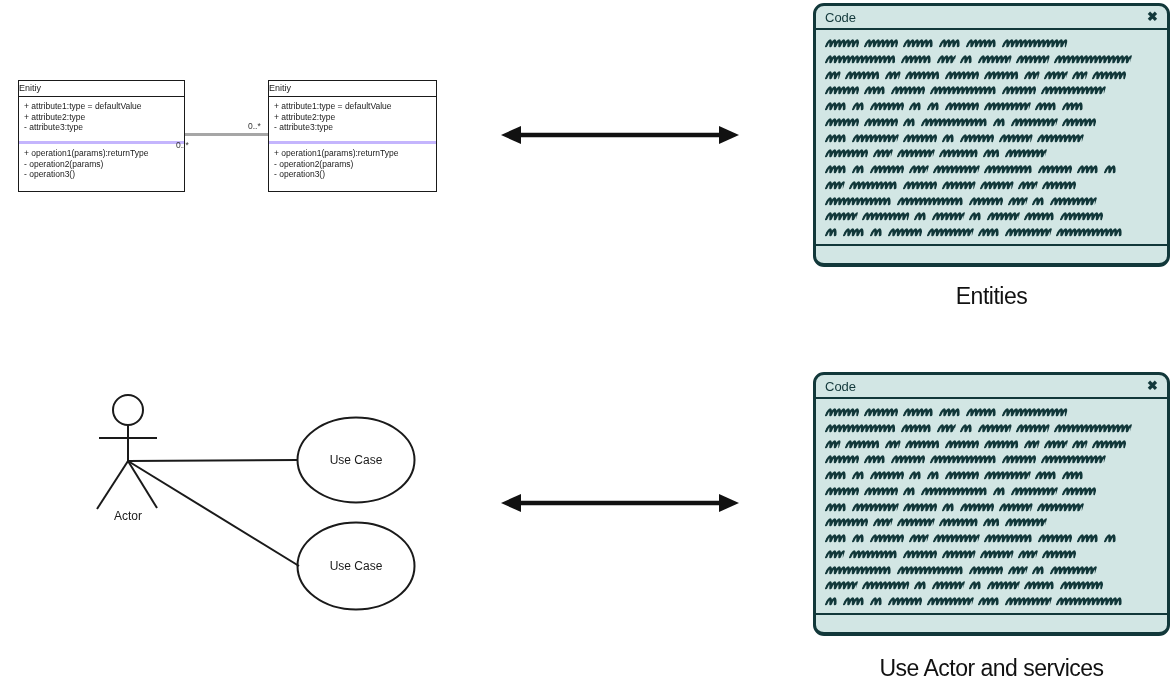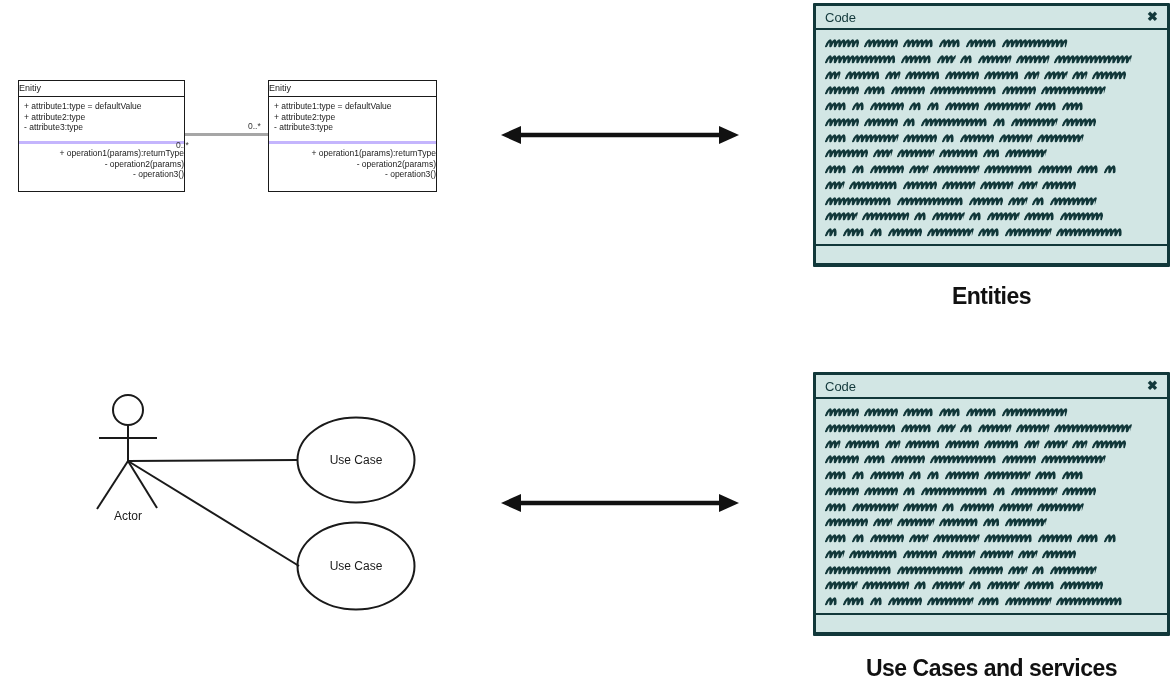--- a/index.html
+++ b/index.html
@@ -21,36 +21,36 @@
     line-height:10.5px;
   }
   .uml-class .cls-title{
     height:15px;line-height:15px;text-align:left;
     border-bottom:1px solid #1a1a1a;font-size:9px;
   }
   .uml-class .cls-attrs{
     height:47px;box-sizing:border-box;padding:4px 0 0 5px;
     border-bottom:3px solid #c4b5fd;
   }
-  .uml-class .cls-ops{padding:4px 0 0 5px;text-align:right;}
+  .uml-class .cls-ops{padding:4px 0 0 5px;}
 
   .assoc-line{
     position:absolute;left:185px;top:133px;width:83px;height:3px;
     background:#a6a6a6;
   }
   .mult-label{
     position:absolute;font-size:8.5px;color:#333;line-height:9px;
   }
 
   
   .code-window{
     position:absolute;width:357px;height:264px;
     background:#d2e6e4;
     border:3px solid #12383a;border-bottom-width:4px;
-    border-radius:1px;
+    border-radius:11px;
     box-sizing:border-box;
     display:flex;flex-direction:column;
   }
   .titlebar{
     height:22px;flex:0 0 22px;
     border-bottom:2px solid #12383a;
     display:flex;align-items:center;justify-content:space-between;
     padding:0 9px;
     font-size:13px;color:#12383a;
   }
@@ -66,21 +66,21 @@
   }
   .s-line{display:flex;gap:6px;height:10px;align-items:flex-end;}
   .s-word{transform:skewX(-16deg);flex:0 0 auto;}
   .win-footer{
     height:17px;flex:0 0 17px;
     border-top:2px solid #12383a;
   }
 
   .win-caption{
     position:absolute;width:357px;text-align:center;
-    font-size:23px;font-weight:700;color:#111;
+    font-size:23px;font-weight:400;color:#111;
     letter-spacing:-0.5px;
   }
 
   
   svg{display:block;}
   .diagram-text{
     font-family:"Liberation Sans", sans-serif;
     font-size:12px;fill:#1a1a1a;
   }
 </style>
@@ -792,13 +792,13 @@
         <svg width="45" height="10" class="s-word">
           <path d="M1 8 Q 3.2 -3 5.5 8 Q 7.7 -3 10 8 Q 12.2 -3 14.5 8 Q 16.7 -3 19 8 Q 21.2 -3 23.5 8 Q 25.7 -3 28 8 Q 30.2 -3 32.5 8 Q 34.7 -3 37 8 Q 39.2 -3 41.5 8 Q 43.7 -3 46 8" fill="none" stroke="#12383a" stroke-width="2.6" stroke-linecap="round" stroke-linejoin="round"></path>
         </svg>
         <svg width="66" height="10" class="s-word">
           <path d="M1 8 Q 3.2 -3 5.5 8 Q 7.7 -3 10 8 Q 12.2 -3 14.5 8 Q 16.7 -3 19 8 Q 21.2 -3 23.5 8 Q 25.7 -3 28 8 Q 30.2 -3 32.5 8 Q 34.7 -3 37 8 Q 39.2 -3 41.5 8 Q 43.7 -3 46 8 Q 48.2 -3 50.5 8 Q 52.7 -3 55 8 Q 57.2 -3 59.5 8 Q 61.7 -3 64 8" fill="none" stroke="#12383a" stroke-width="2.6" stroke-linecap="round" stroke-linejoin="round"></path>
         </svg>
       </div>
     </div>
   <div class="win-footer"></div>
 </div>
-<div class="win-caption" style="left:813px;top:655px;">Use Cases and services</div>
+<div class="win-caption" style="left:813px;top:655px;">Use Actor and services</div>
 
 </body></html>

